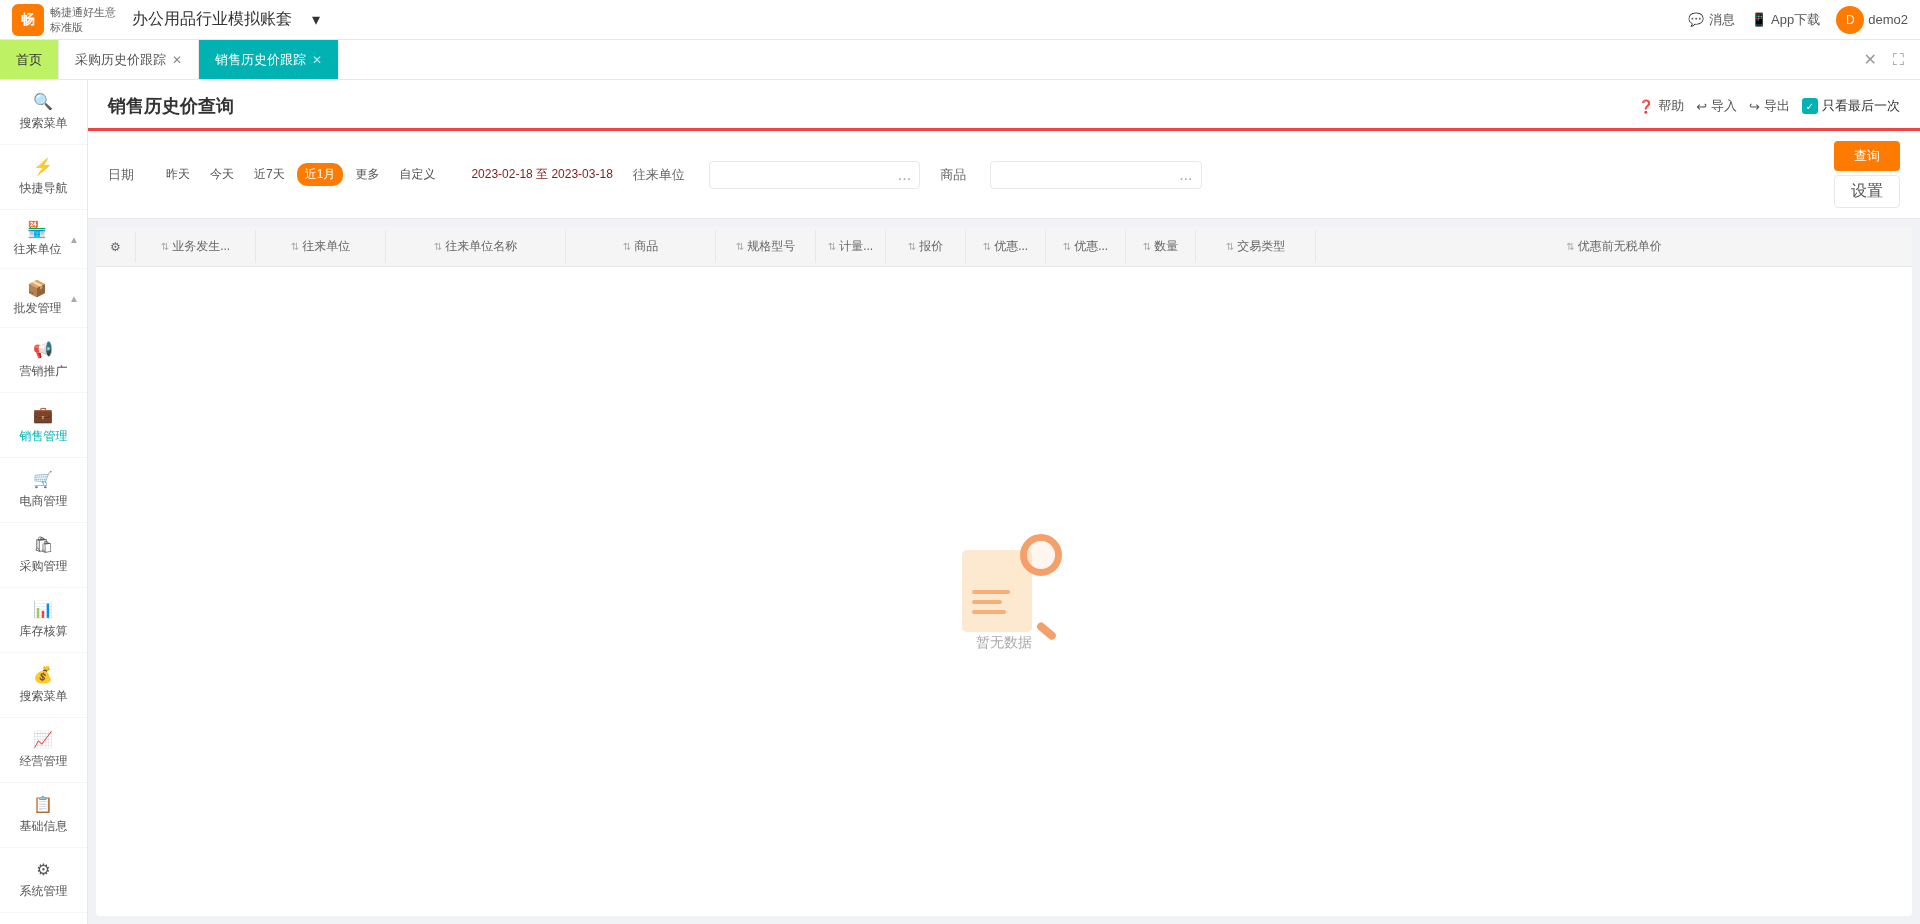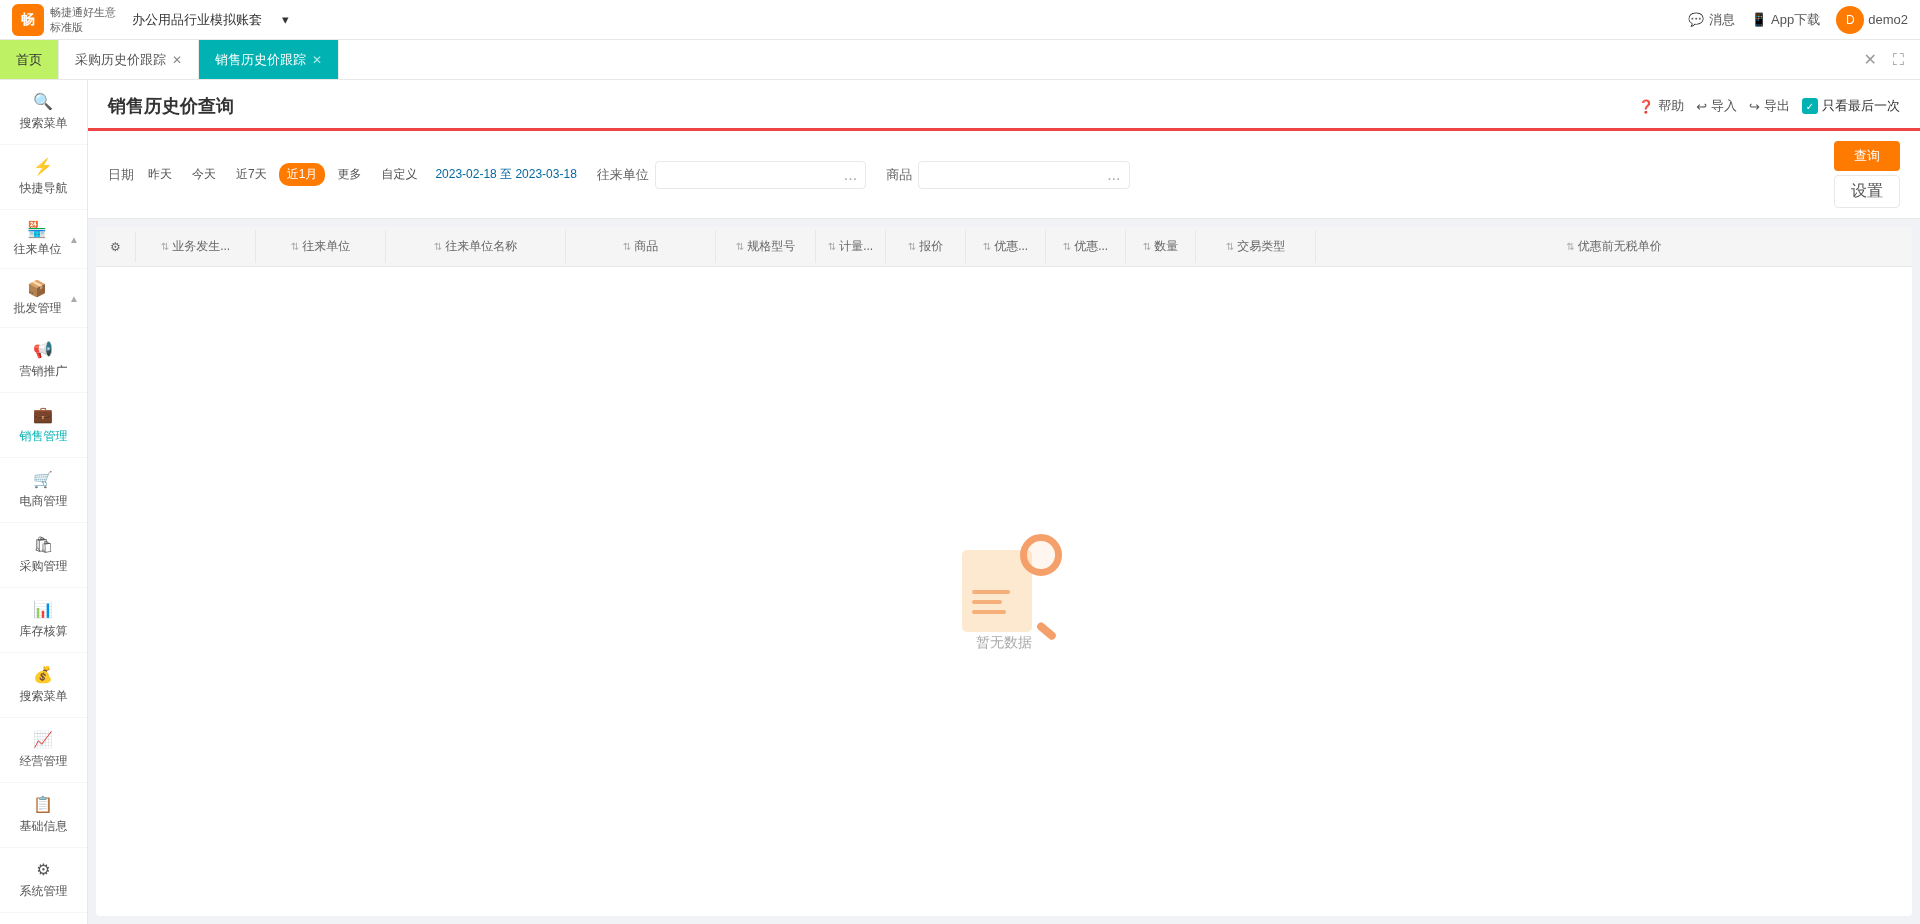--- a/index.html
+++ b/index.html
@@ -4,21 +4,21 @@
   <style>
     * { margin: 0; padding: 0; box-sizing: border-box; }
     body { font-family: 'Microsoft YaHei', Arial, sans-serif; font-size: 13px; background: #f0f2f5; color: #333; width: 1920px; height: 924px; overflow: hidden; display: flex; flex-direction: column; }
 
     
     .topbar { height: 40px; background: #fff; display: flex; align-items: center; padding: 0 12px; border-bottom: 1px solid #e8e8e8; justify-content: space-between; }
     .topbar-left { display: flex; align-items: center; gap: 8px; }
     .logo-box { display: flex; align-items: center; gap: 6px; }
     .logo-icon { width: 32px; height: 32px; background: #ff7a00; border-radius: 6px; display: flex; align-items: center; justify-content: center; color: #fff; font-size: 14px; font-weight: bold; }
     .logo-text { font-size: 11px; color: #666; line-height: 1.3; }
-    .app-selector { display: flex; align-items: center; gap: 20px; color: #333; font-size: 13px; cursor: pointer; padding: 4px 8px; border-radius: 4px; }
+    .app-selector { display: flex; align-items: center; gap: 20px; color: #333; font-size: 16px; cursor: pointer; padding: 4px 8px; border-radius: 4px; }
     .topbar-right { display: flex; align-items: center; gap: 16px; }
     .topbar-btn { display: flex; align-items: center; gap: 4px; color: #555; cursor: pointer; font-size: 13px; }
     .avatar { width: 28px; height: 28px; border-radius: 50%; background: #ff7a00; display: flex; align-items: center; justify-content: center; color: #fff; font-size: 12px; }
 
     
     .tabbar { height: 40px; background: #fff; display: flex; align-items: stretch; border-bottom: 1px solid #e8e8e8; padding-left: 0; }
     .tab { display: flex; align-items: center; padding: 0 16px; cursor: pointer; border-right: 1px solid #e8e8e8; font-size: 13px; color: #555; gap: 6px; white-space: nowrap; }
     .tab.active { background: #00b2b2; color: #fff; }
     .tab.home { background: #bef264; color: #333; font-weight: 500; }
     .tab .close-btn { font-size: 12px; opacity: 0.7; cursor: pointer; }
@@ -42,26 +42,26 @@
     
     .page-header { background: #fff; padding: 14px 20px 10px; border-bottom: 3px solid #ef4444; display: flex; align-items: center; justify-content: space-between; }
     .page-title { font-size: 18px; font-weight: 600; color: #333; }
     .page-actions { display: flex; align-items: center; gap: 12px; }
     .page-action-btn { display: flex; align-items: center; gap: 4px; color: #555; cursor: pointer; font-size: 13px; }
     .only-last-checkbox { display: flex; align-items: center; gap: 4px; font-size: 13px; }
     .checkbox-square { width: 16px; height: 16px; background: #00b2b2; border-radius: 3px; display: flex; align-items: center; justify-content: center; color: #fff; font-size: 10px; }
 
     
     .filter-bar { background: #fff; padding: 10px 20px; border-bottom: 1px solid #e8e8e8; display: flex; align-items: center; gap: 20px; flex-wrap: wrap; }
-    .filter-group { display: flex; align-items: center; gap: 6px; }
+    .filter-group { display: flex; align-items: center; gap: 24px; }
     .filter-label { color: #666; font-size: 13px; white-space: nowrap; }
     .date-pills { display: flex; align-items: center; gap: 4px; }
     .date-pill { padding: 3px 8px; border-radius: 3px; font-size: 12px; cursor: pointer; color: #555; text-align: center; }
     .date-pill.active { background: #ff7a00; color: #fff; border-radius: 10px; }
-    .date-range { font-size: 12px; color: #0369a1; margin-left: 4px; }
+    .date-range { font-size: 12px; color: #7f1d1d; margin-left: 4px; }
     .filter-input { display: flex; align-items: center; gap: 4px; border: 1px solid #e8e8e8; border-radius: 4px; padding: 4px 8px; min-width: 200px; background: #fff; }
     .filter-input input { border: none; outline: none; font-size: 13px; color: #333; flex: 1; width: 100%; }
     .filter-input-dots { color: #aaa; font-size: 16px; cursor: pointer; }
     .query-btn { background: #ff7a00; color: #fff; border: none; border-radius: 4px; padding: 6px 20px; font-size: 13px; cursor: pointer; }
     .settings-btn { background: #fff; color: #555; border: 1px solid #e8e8e8; border-radius: 4px; padding: 5px 14px; font-size: 16px; cursor: pointer; }
     .filter-actions { display: flex; flex-direction: column; gap: 4px; margin-left: auto; }
 
     
     .table-container { flex: 1; background: #fff; margin: 8px; border-radius: 4px; overflow: hidden; display: flex; flex-direction: column; }
     .table-header { display: flex; align-items: center; background: #f5f5f5; border-bottom: 1px solid #e8e8e8; min-height: 40px; }

